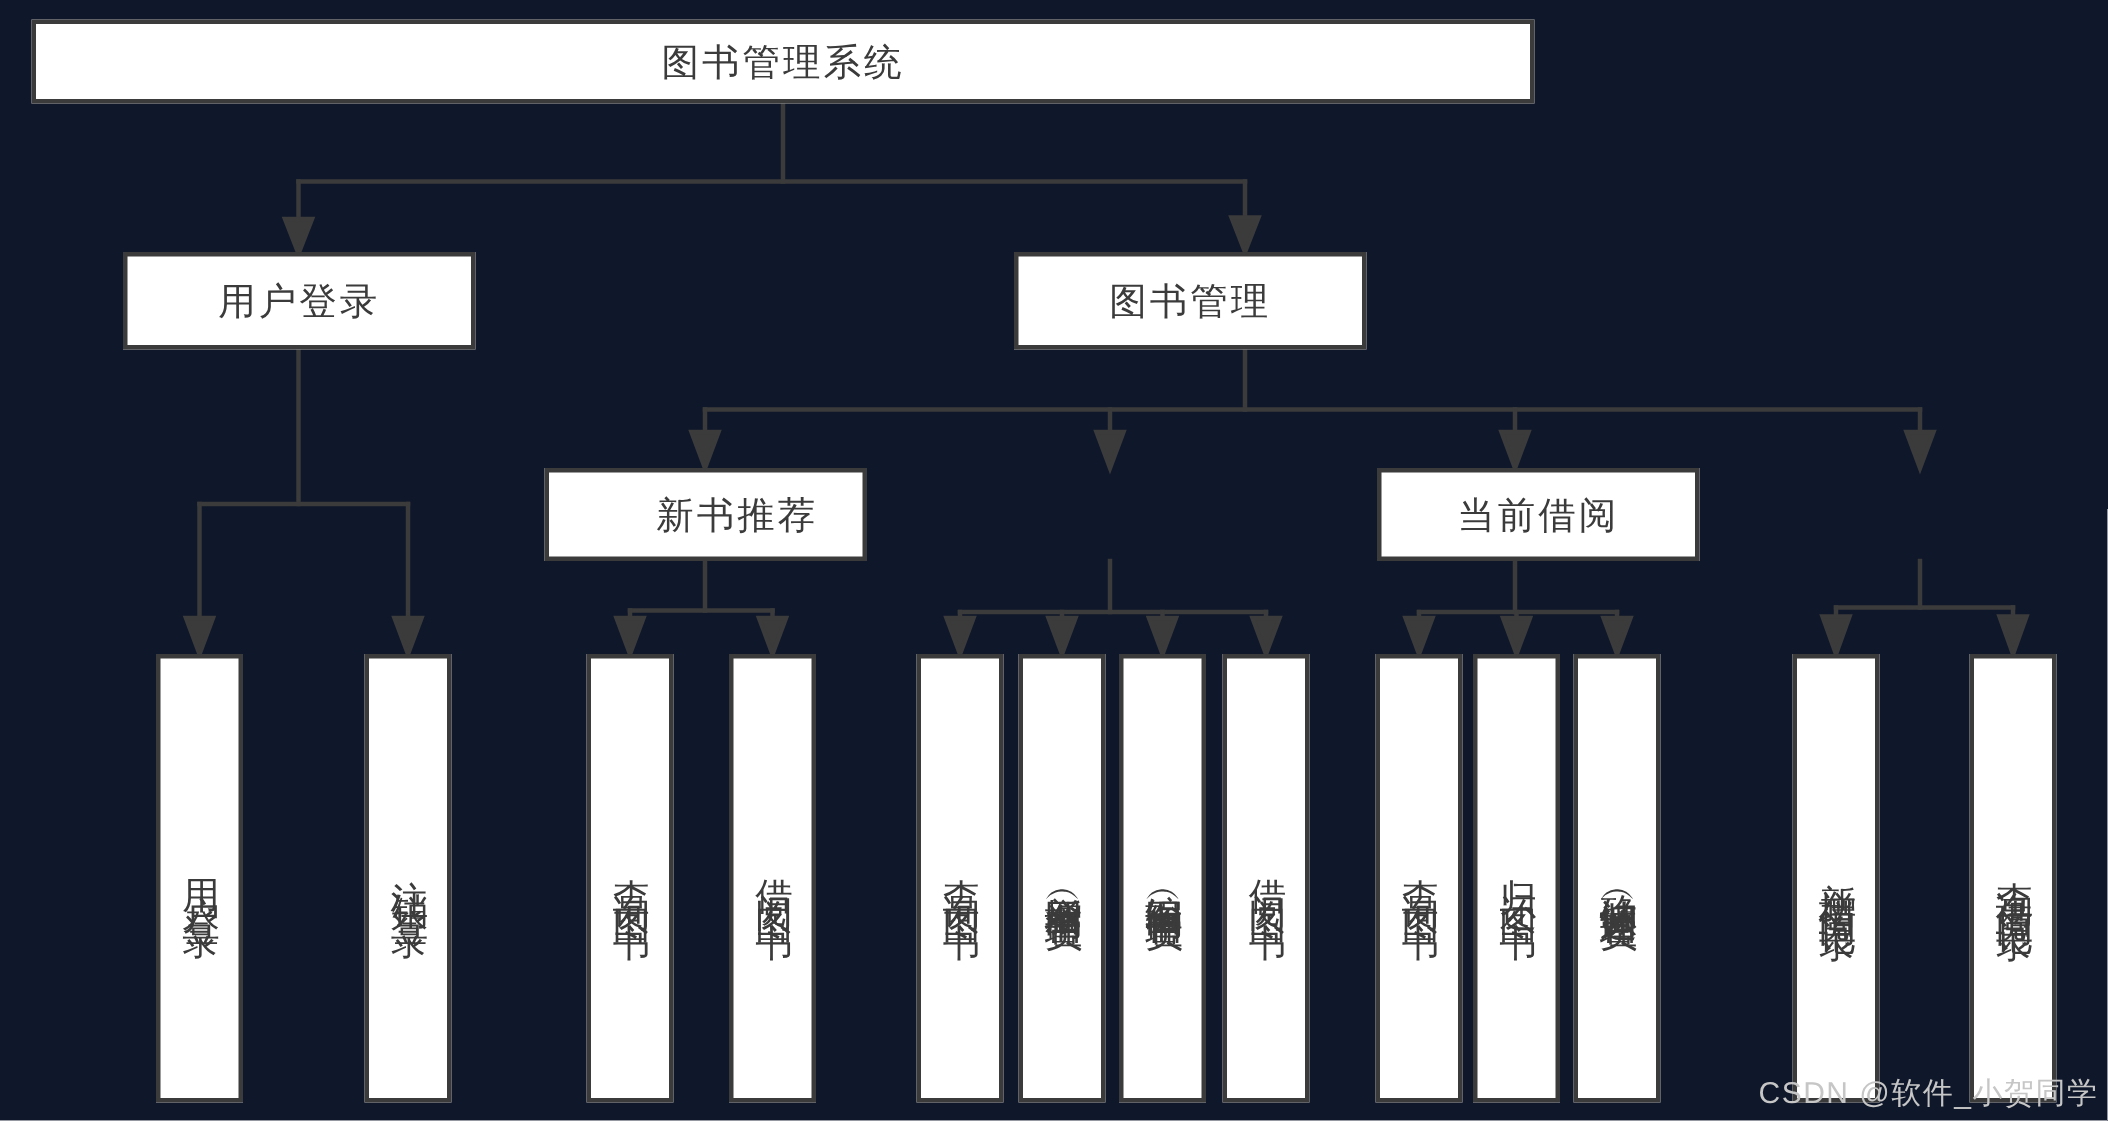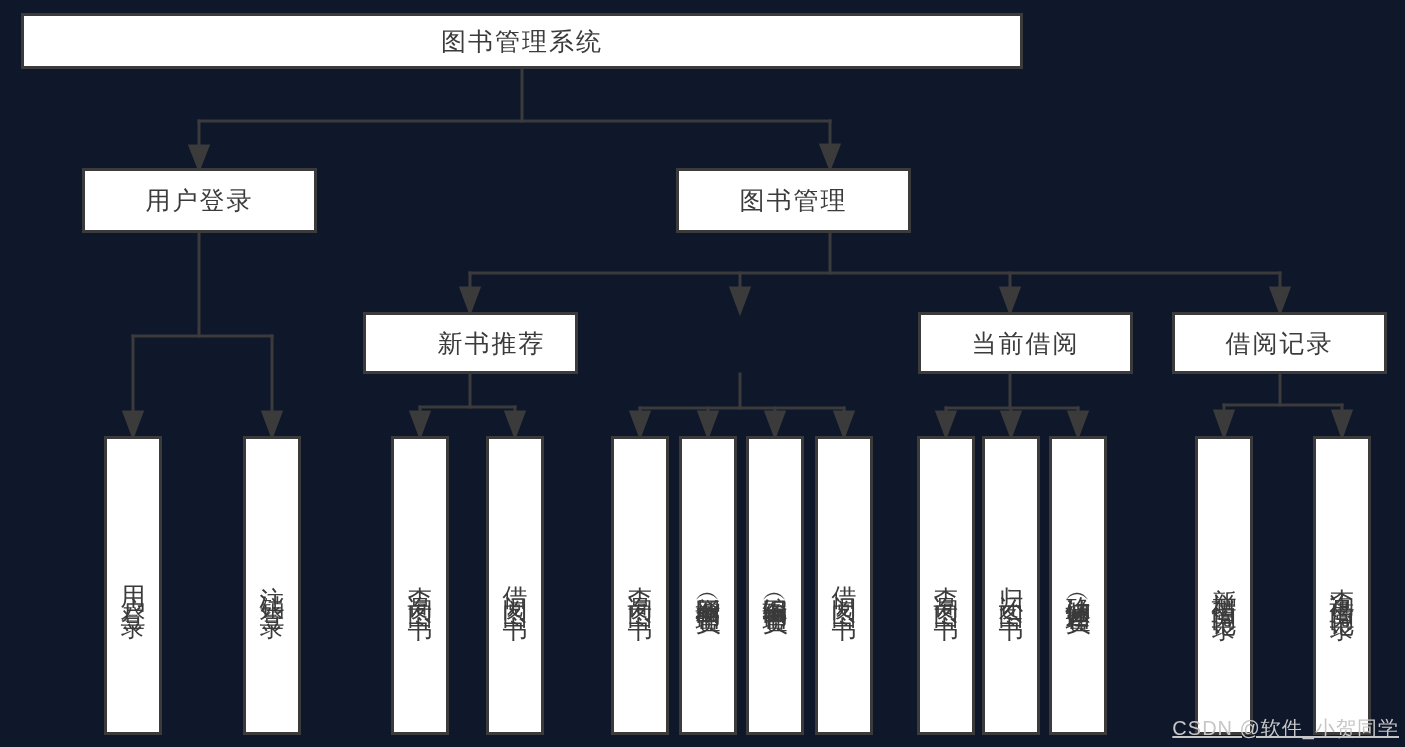--- a/index.html
+++ b/index.html
@@ -71,21 +71,20 @@
   .leaf.p13 { left: 1313px; }
   .watermark {
     position: absolute;
     right: 6px;
     bottom: 5px;
     font-size: 20px;
     color: #c6c6c6;
     letter-spacing: 1px;
     z-index: 5;
     white-space: nowrap;
-    text-decoration: underline;
   }
 </style>
 </head>
 <body>
 
 <div class="stage">
 
   <svg class="connectors" viewBox="0 0 1405 747" stroke="#3b3b3b" stroke-width="3" stroke-linecap="square" fill="#3b3b3b">
 
     <path d="M522 69 V121" fill="none"></path>
@@ -148,21 +147,20 @@
       <polygon points="1333,411 1351,411 1342,436"></polygon>
   </svg>
 
   <div class="node h root">图书管理系统</div>
 
   <div class="node h lv1a">用户登录</div>
   <div class="node h lv1b">图书管理</div>
 
   <div class="node h lv2 lv2a">新书推荐</div>
   <div class="node h lv2 lv2c">当前借阅</div>
-  <div class="node h lv2 lv2d">借阅记录</div>
 
   <div class="node leaf ls4 p1">用户登录</div>
   <div class="node leaf ls4 p2">注销登录</div>
   <div class="node leaf ls4 p3">查询图书</div>
   <div class="node leaf ls4 p4">借阅图书</div>
   <div class="node leaf ls4 p5">查询图书</div>
   <div class="node leaf ls9 p6">新增图书（管理员）</div>
   <div class="node leaf ls9 p7">编辑图书（管理员）</div>
   <div class="node leaf ls4 p8">借阅图书</div>
   <div class="node leaf ls4 p9">查询图书</div>

